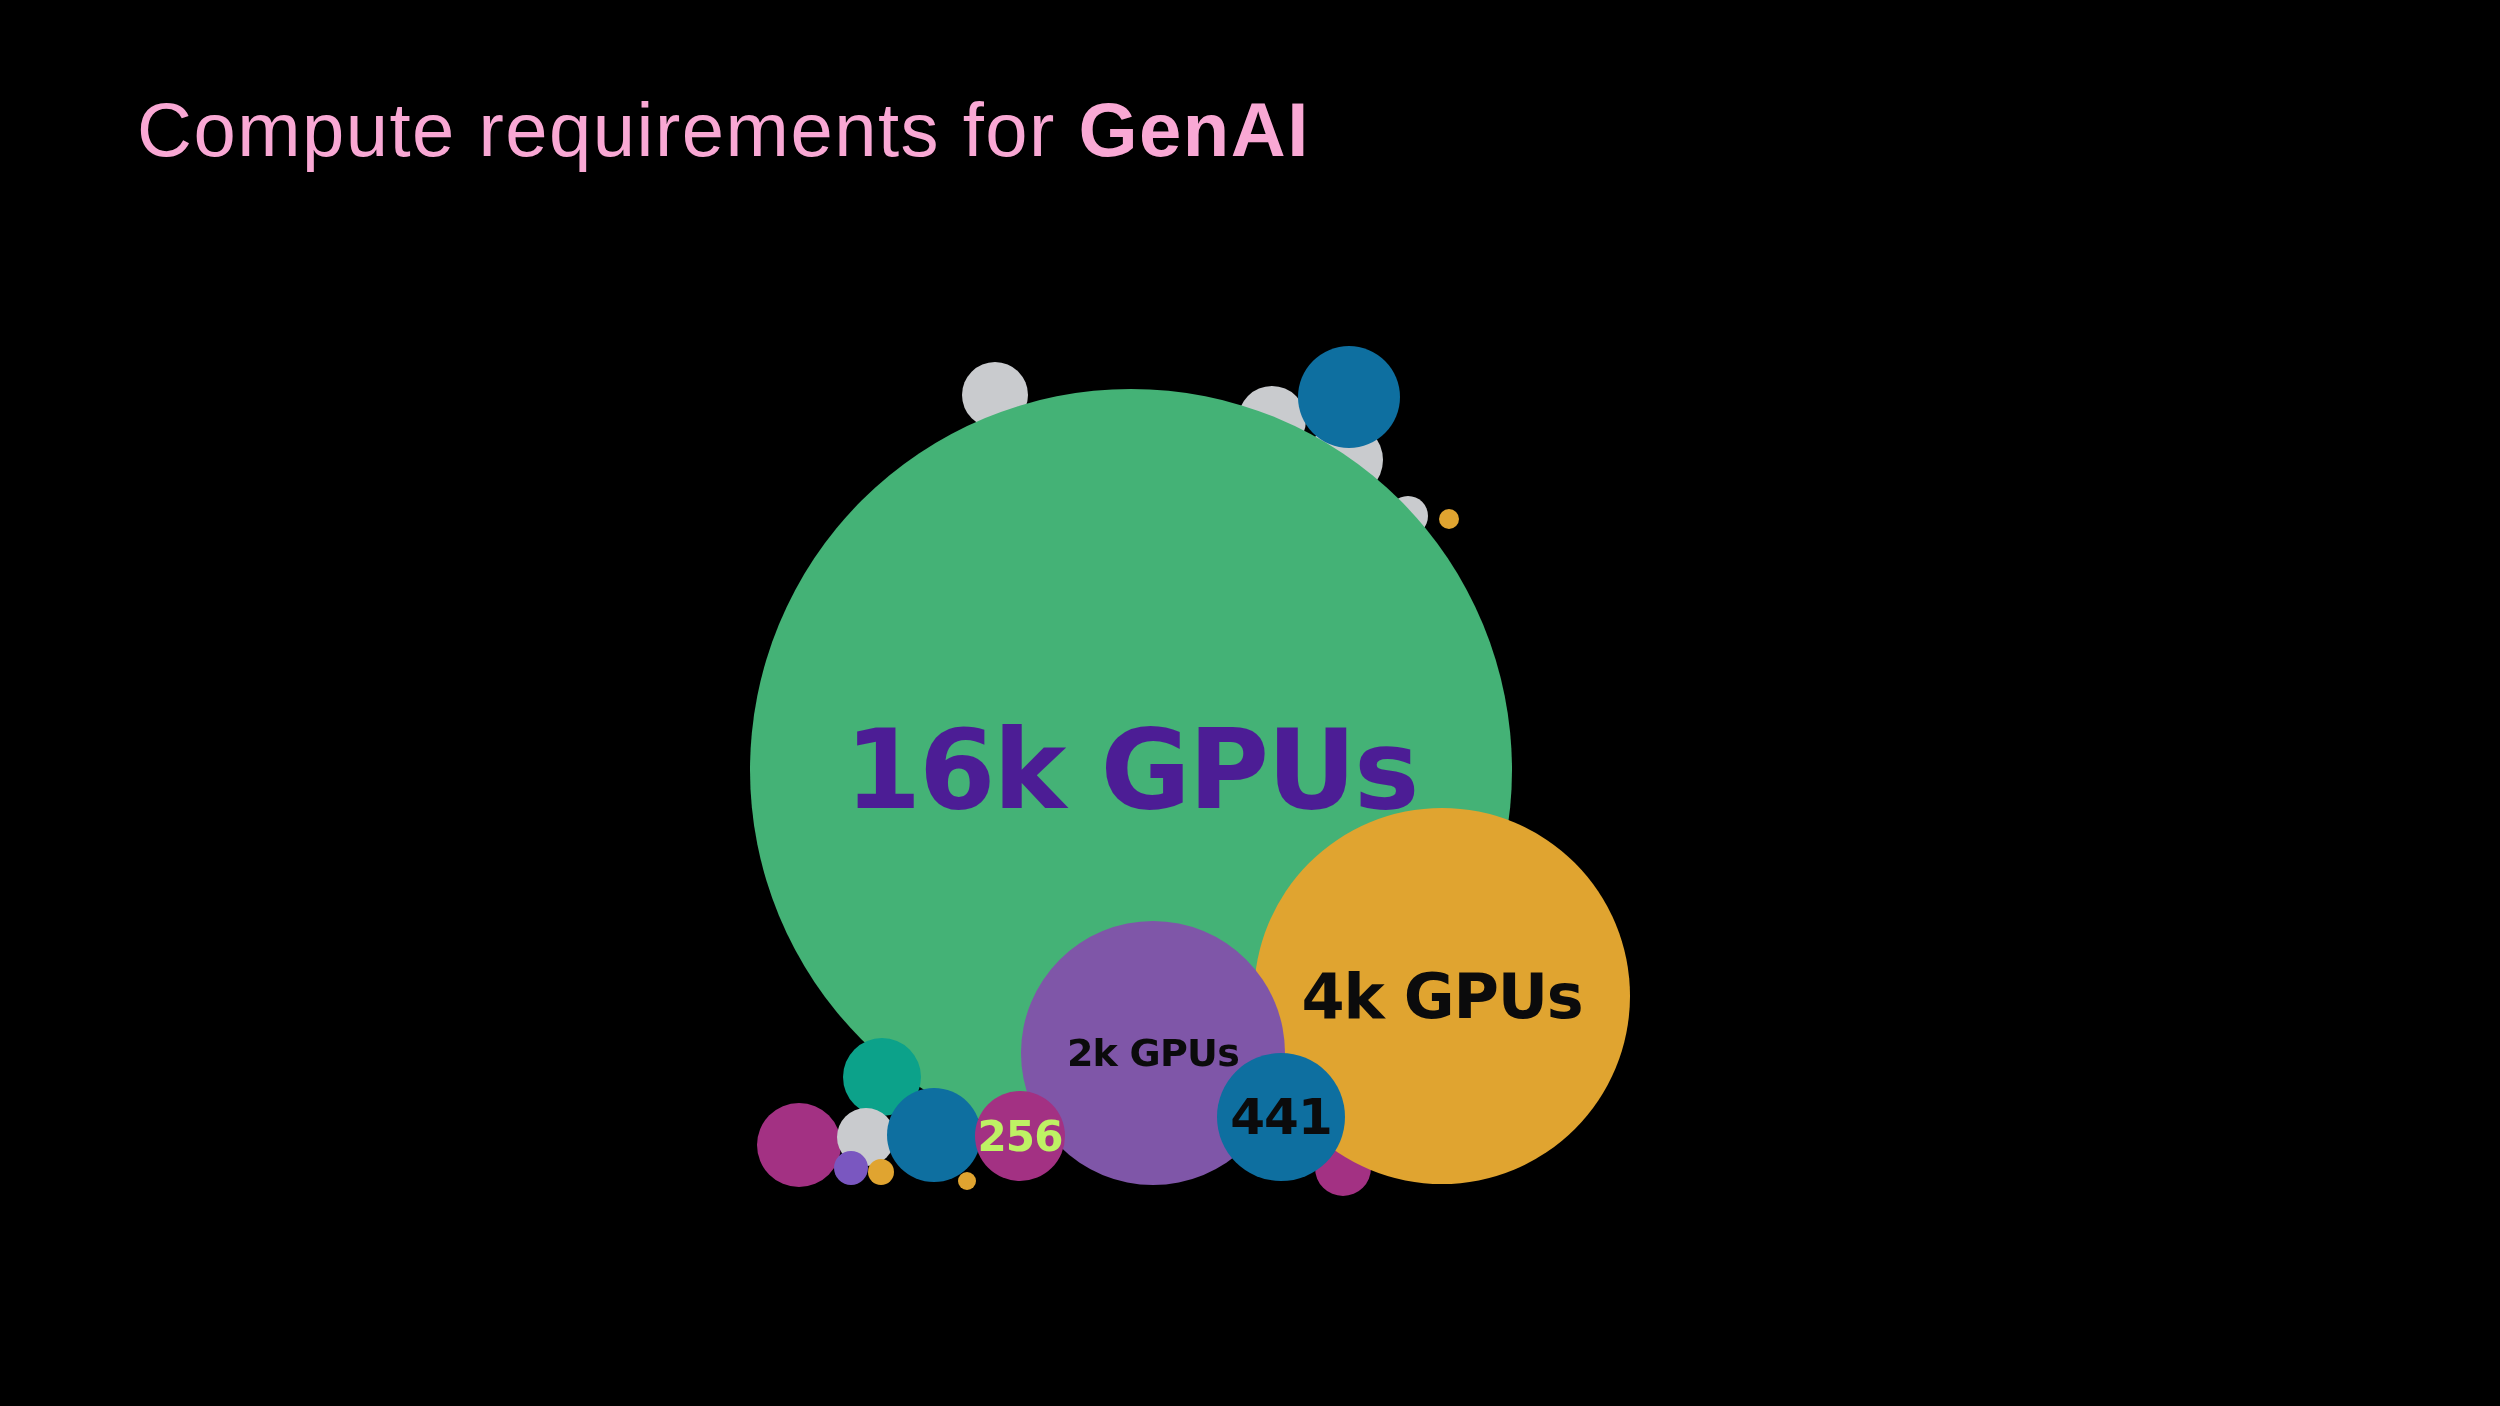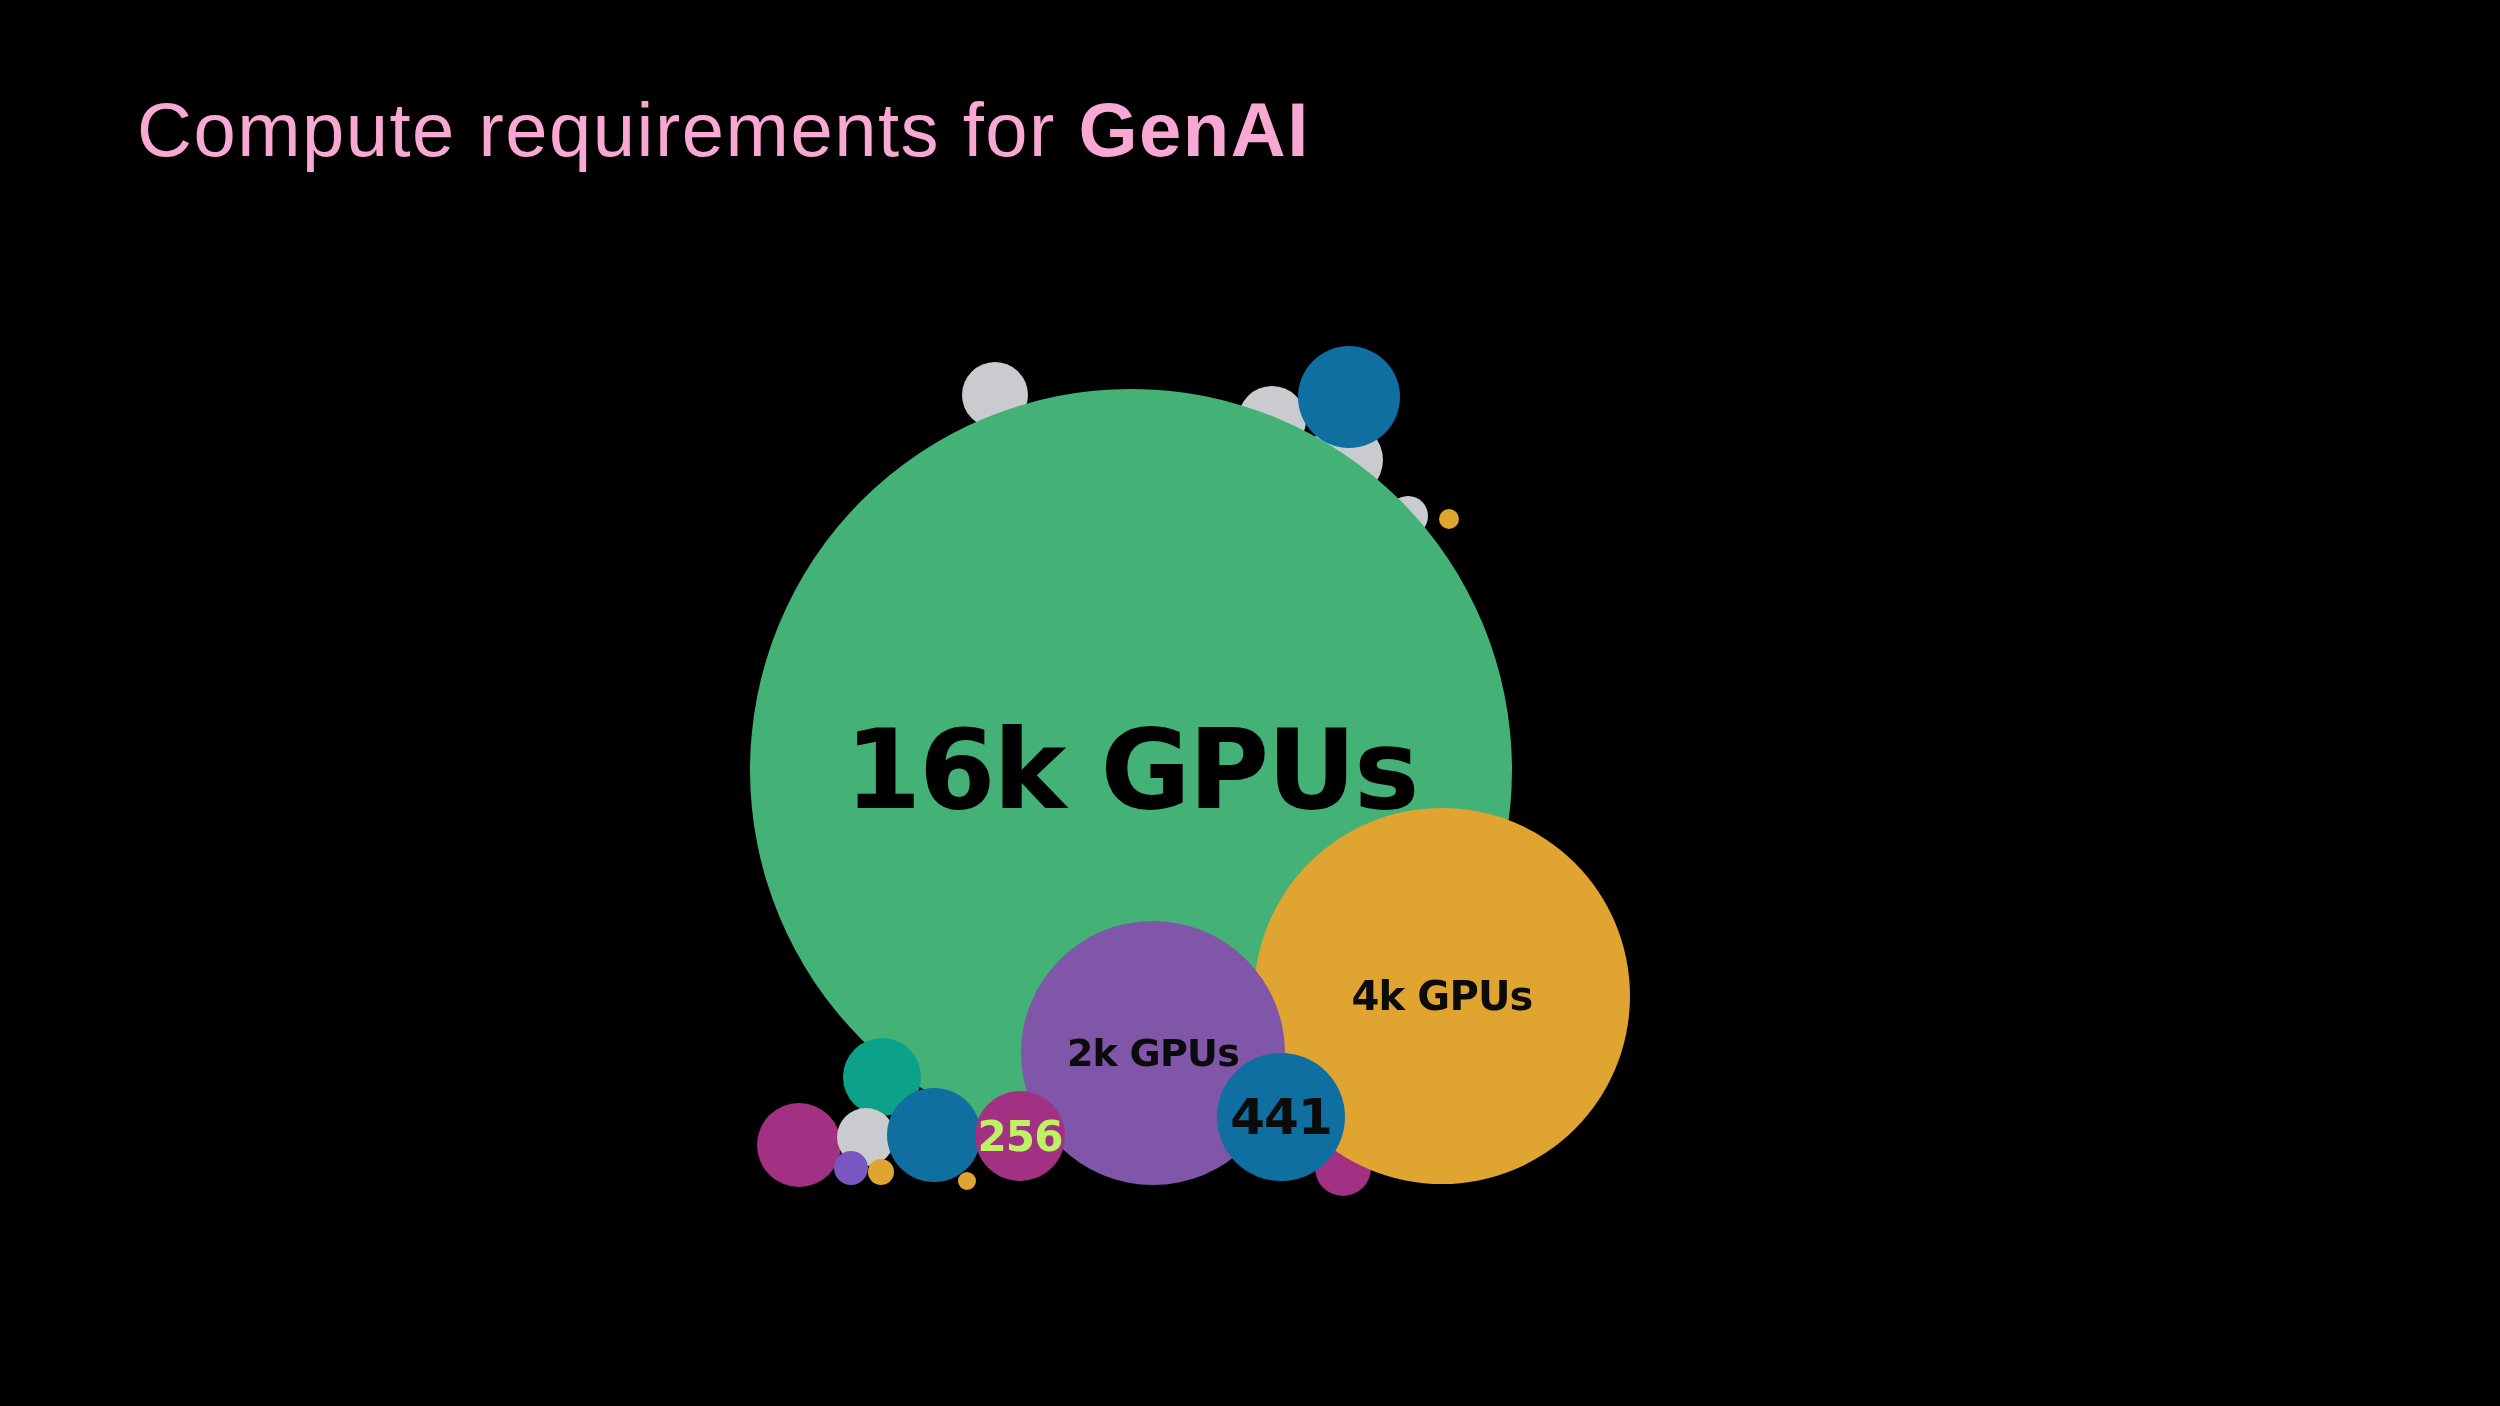--- a/index.html
+++ b/index.html
@@ -55,28 +55,28 @@
 <div id="slide">
   <div class="slide-title">
     <span>Compute requirements for </span><span class="bold">GenAI</span>
   </div>
   <div id="bubble-layer">
       <div class="bubble" style="left: 962px; top: 362px; height: 66px; width: 66px; background: rgb(201, 203, 206); z-index: 1;"></div>
       <div class="bubble" style="left: 1238px; top: 386px; height: 68px; width: 68px; background: rgb(201, 203, 206); z-index: 2;"></div>
       <div class="bubble" style="left: 1307px; top: 422px; height: 76px; width: 76px; background: rgb(201, 203, 206); z-index: 3;"></div>
       <div class="bubble" style="left: 1388px; top: 496px; height: 40px; width: 40px; background: rgb(201, 203, 206); z-index: 4;"></div>
       <div class="bubble" style="left: 750px; top: 389px; height: 762px; width: 762px; background: rgb(68, 178, 118); z-index: 5;">
-        <span class="bubble-label" style="font-size: 110px; color: #000000;">16k GPUs</span>
+        <span class="bubble-label" style="font-size: 110px; color: #4c1d95;">16k GPUs</span>
       </div>
       <div class="bubble" style="left: 843px; top: 1038px; height: 78px; width: 78px; background: rgb(12, 162, 138); z-index: 6;"></div>
       <div class="bubble" style="left: 1298px; top: 346px; height: 102px; width: 102px; background: rgb(14, 111, 160); z-index: 7;"></div>
       <div class="bubble" style="left: 1439px; top: 509px; height: 20px; width: 20px; background: rgb(224, 164, 48); z-index: 8;"></div>
       <div class="bubble" style="left: 1315px; top: 1140px; height: 56px; width: 56px; background: rgb(163, 49, 131); z-index: 9;"></div>
       <div class="bubble" style="left: 1254px; top: 808px; height: 376px; width: 376px; background: rgb(224, 164, 48); z-index: 10;">
-        <span class="bubble-label" style="font-size: 40px; color: rgb(11, 11, 12);">4k GPUs</span>
+        <span class="bubble-label" style="font-size: 62px; color: rgb(11, 11, 12);">4k GPUs</span>
       </div>
       <div class="bubble" style="left: 1021px; top: 921px; height: 264px; width: 264px; background: rgb(127, 86, 168); z-index: 11;">
         <span class="bubble-label" style="font-size: 38px; color: rgb(11, 11, 12); text-align: center;">2k GPUs</span>
       </div>
       <div class="bubble" style="left: 1217px; top: 1053px; height: 128px; width: 128px; background: rgb(14, 111, 160); z-index: 12;">
         <span class="bubble-label" style="font-size: 50px; color: rgb(11, 11, 12);">441</span>
       </div>
       <div class="bubble" style="left: 757px; top: 1103px; height: 84px; width: 84px; background: rgb(163, 49, 131); z-index: 13;"></div>
       <div class="bubble" style="left: 837px; top: 1108px; height: 58px; width: 58px; background: rgb(201, 203, 206); z-index: 14;"></div>
       <div class="bubble" style="left: 834px; top: 1151px; height: 34px; width: 34px; background: rgb(122, 87, 192); z-index: 15;"></div>

